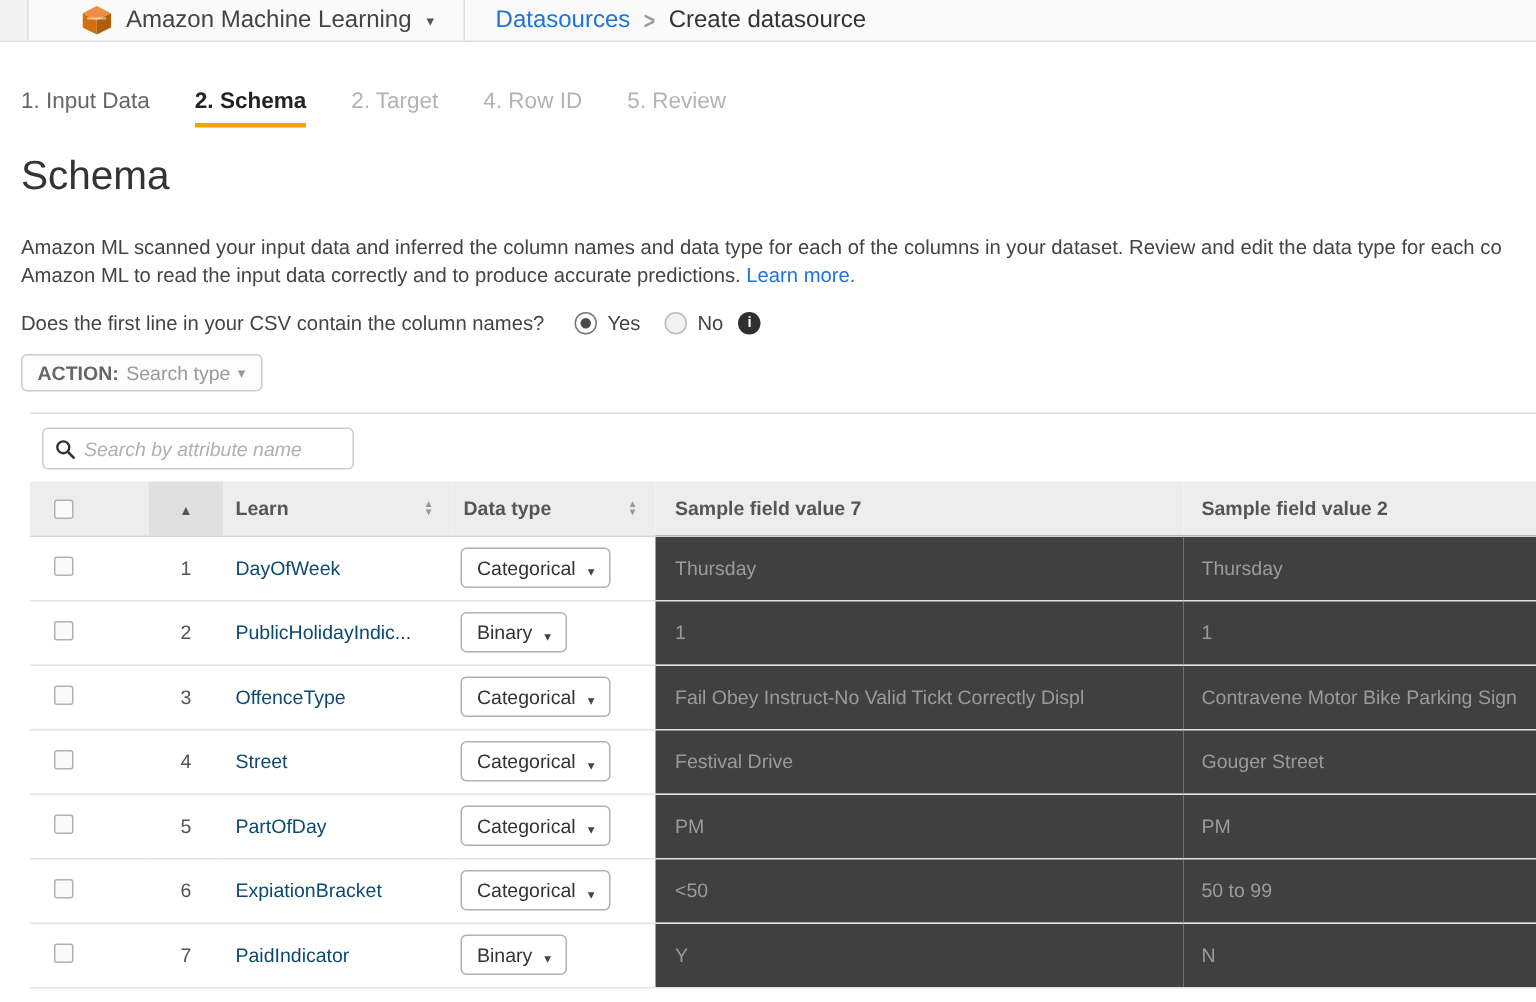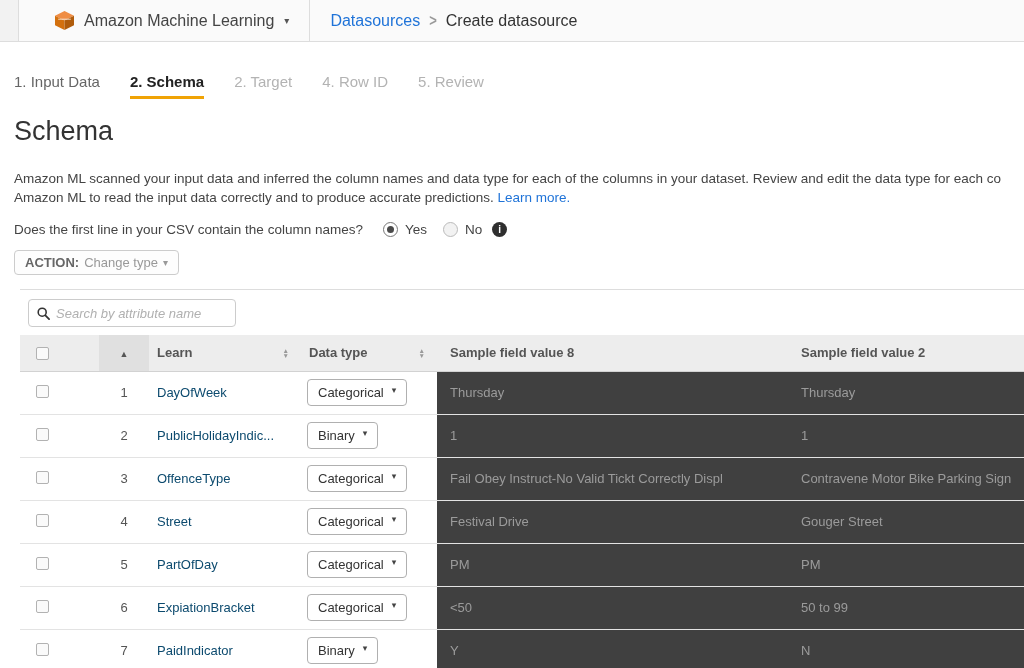--- a/index.html
+++ b/index.html
@@ -1,20 +1,20 @@
 <!DOCTYPE html>
 <html><head>
 <meta charset="utf-8">
 <style>
   * { margin:0; padding:0; box-sizing:border-box; }
   html,body { width:1024px; height:668px; overflow:hidden; background:#fff;
     font-family:"Liberation Sans", sans-serif; color:#444; }
 
   
-  .topbar { height:42px; background:#fafafa; border-bottom:1px solid #ddd;
+  .topbar { height:28px; background:#fafafa; border-bottom:1px solid #ddd;
     display:flex; align-items:stretch; }
   .nav-strip { width:19px; background:#f2f2f2; border-right:1px solid #ddd; }
   .brand { display:flex; align-items:center; gap:10px; padding:0 20px 0 36px; cursor:pointer; }
   .brand-title { font-size:16px; color:#444; }
   .caret { font-size:10px; color:#555; }
   .topbar-divider { width:1px; background:#ddd; margin:0; }
   .breadcrumb { display:flex; align-items:center; gap:9px; padding-left:20px; font-size:16px; }
   .breadcrumb a { color:#1f73d8; text-decoration:none; cursor:pointer; }
   .crumb-chev { color:#9a9a9a; font-size:13px; font-weight:bold; transform:scaleY(1.25); }
   .crumb-current { color:#333; }
@@ -75,21 +75,21 @@
 
   tbody tr { border-bottom:1px solid #e3e3e3; }
   tbody td { height:43px; vertical-align:middle; font-size:13px; }
   td.col-cb { padding-left:16px; }
   .checkbox { width:13px; height:13px; border:1px solid #b2b2b2; border-radius:2px;
     background:#fafafa; display:inline-block; cursor:pointer; }
   th .checkbox { vertical-align:middle; margin-left:16px; }
   td.col-num { text-align:center; color:#555; }
   td.col-name { padding-left:8px; color:#0c4a6e; }
   td.col-type { padding-left:6px; }
-  .dd { display:inline-flex; align-items:flex-start; gap:8px; border:1px solid #b0b0b0; border-radius:4px;
+  .dd { display:inline-flex; align-items:flex-end; gap:8px; border:1px solid #b0b0b0; border-radius:4px;
     background:#fff; padding:5px 10px; font-size:13px; color:#333; cursor:pointer; font-family:inherit; }
   .dd .caret { color:#444; font-size:9px; }
   td.col-s1, td.col-s2 { background:#404040; color:#9b9b9b; }
   td.col-s1, th.h-s1 { padding-left:13px; }
   td.col-s2, th.h-s2 { padding-left:12px; }
   th.h-s1, th.h-s2 { font-weight:bold; color:#555; }
 </style>
 </head>
 <body>
 
@@ -142,21 +142,21 @@
       <span class="radio">
         <span class="radio-circle"></span>
         <span>No</span>
       </span>
     </span>
     <span class="info-icon">i</span>
   </div>
 
   <button class="action-btn">
     <span class="action-label">ACTION:</span>
-    <span class="action-value">Change type</span>
+    <span class="action-value">Search type</span>
     <span class="caret">▾</span>
   </button>
 
   <section class="panel">
     <div class="search-row">
       <div class="search-box">
         <span style="display:inline-flex;">
           <svg width="13" height="13" viewBox="0 0 14 14">
             <circle cx="5.6" cy="5.6" r="4.3" fill="none" stroke="#333" stroke-width="1.7"></circle>
             <line x1="9" y1="9" x2="13" y2="13" stroke="#333" stroke-width="1.9" stroke-linecap="round"></line>
@@ -188,21 +188,21 @@
               <span>Learn</span>
               <span class="sort-both">▲<br>▼</span>
             </span>
           </th>
           <th class="h-type">
             <span class="th-flex">
               <span>Data type</span>
               <span class="sort-both">▲<br>▼</span>
             </span>
           </th>
-          <th class="h-s1">Sample field value 8</th>
+          <th class="h-s1">Sample field value 7</th>
           <th class="h-s2">Sample field value 2</th>
         </tr>
       </thead>
       <tbody id="rows">
   <tr>
     <td class="col-cb"><span class="checkbox"></span></td>
     <td class="col-num">1</td>
     <td class="col-name">DayOfWeek</td>
     <td class="col-type">
       <button class="dd">

